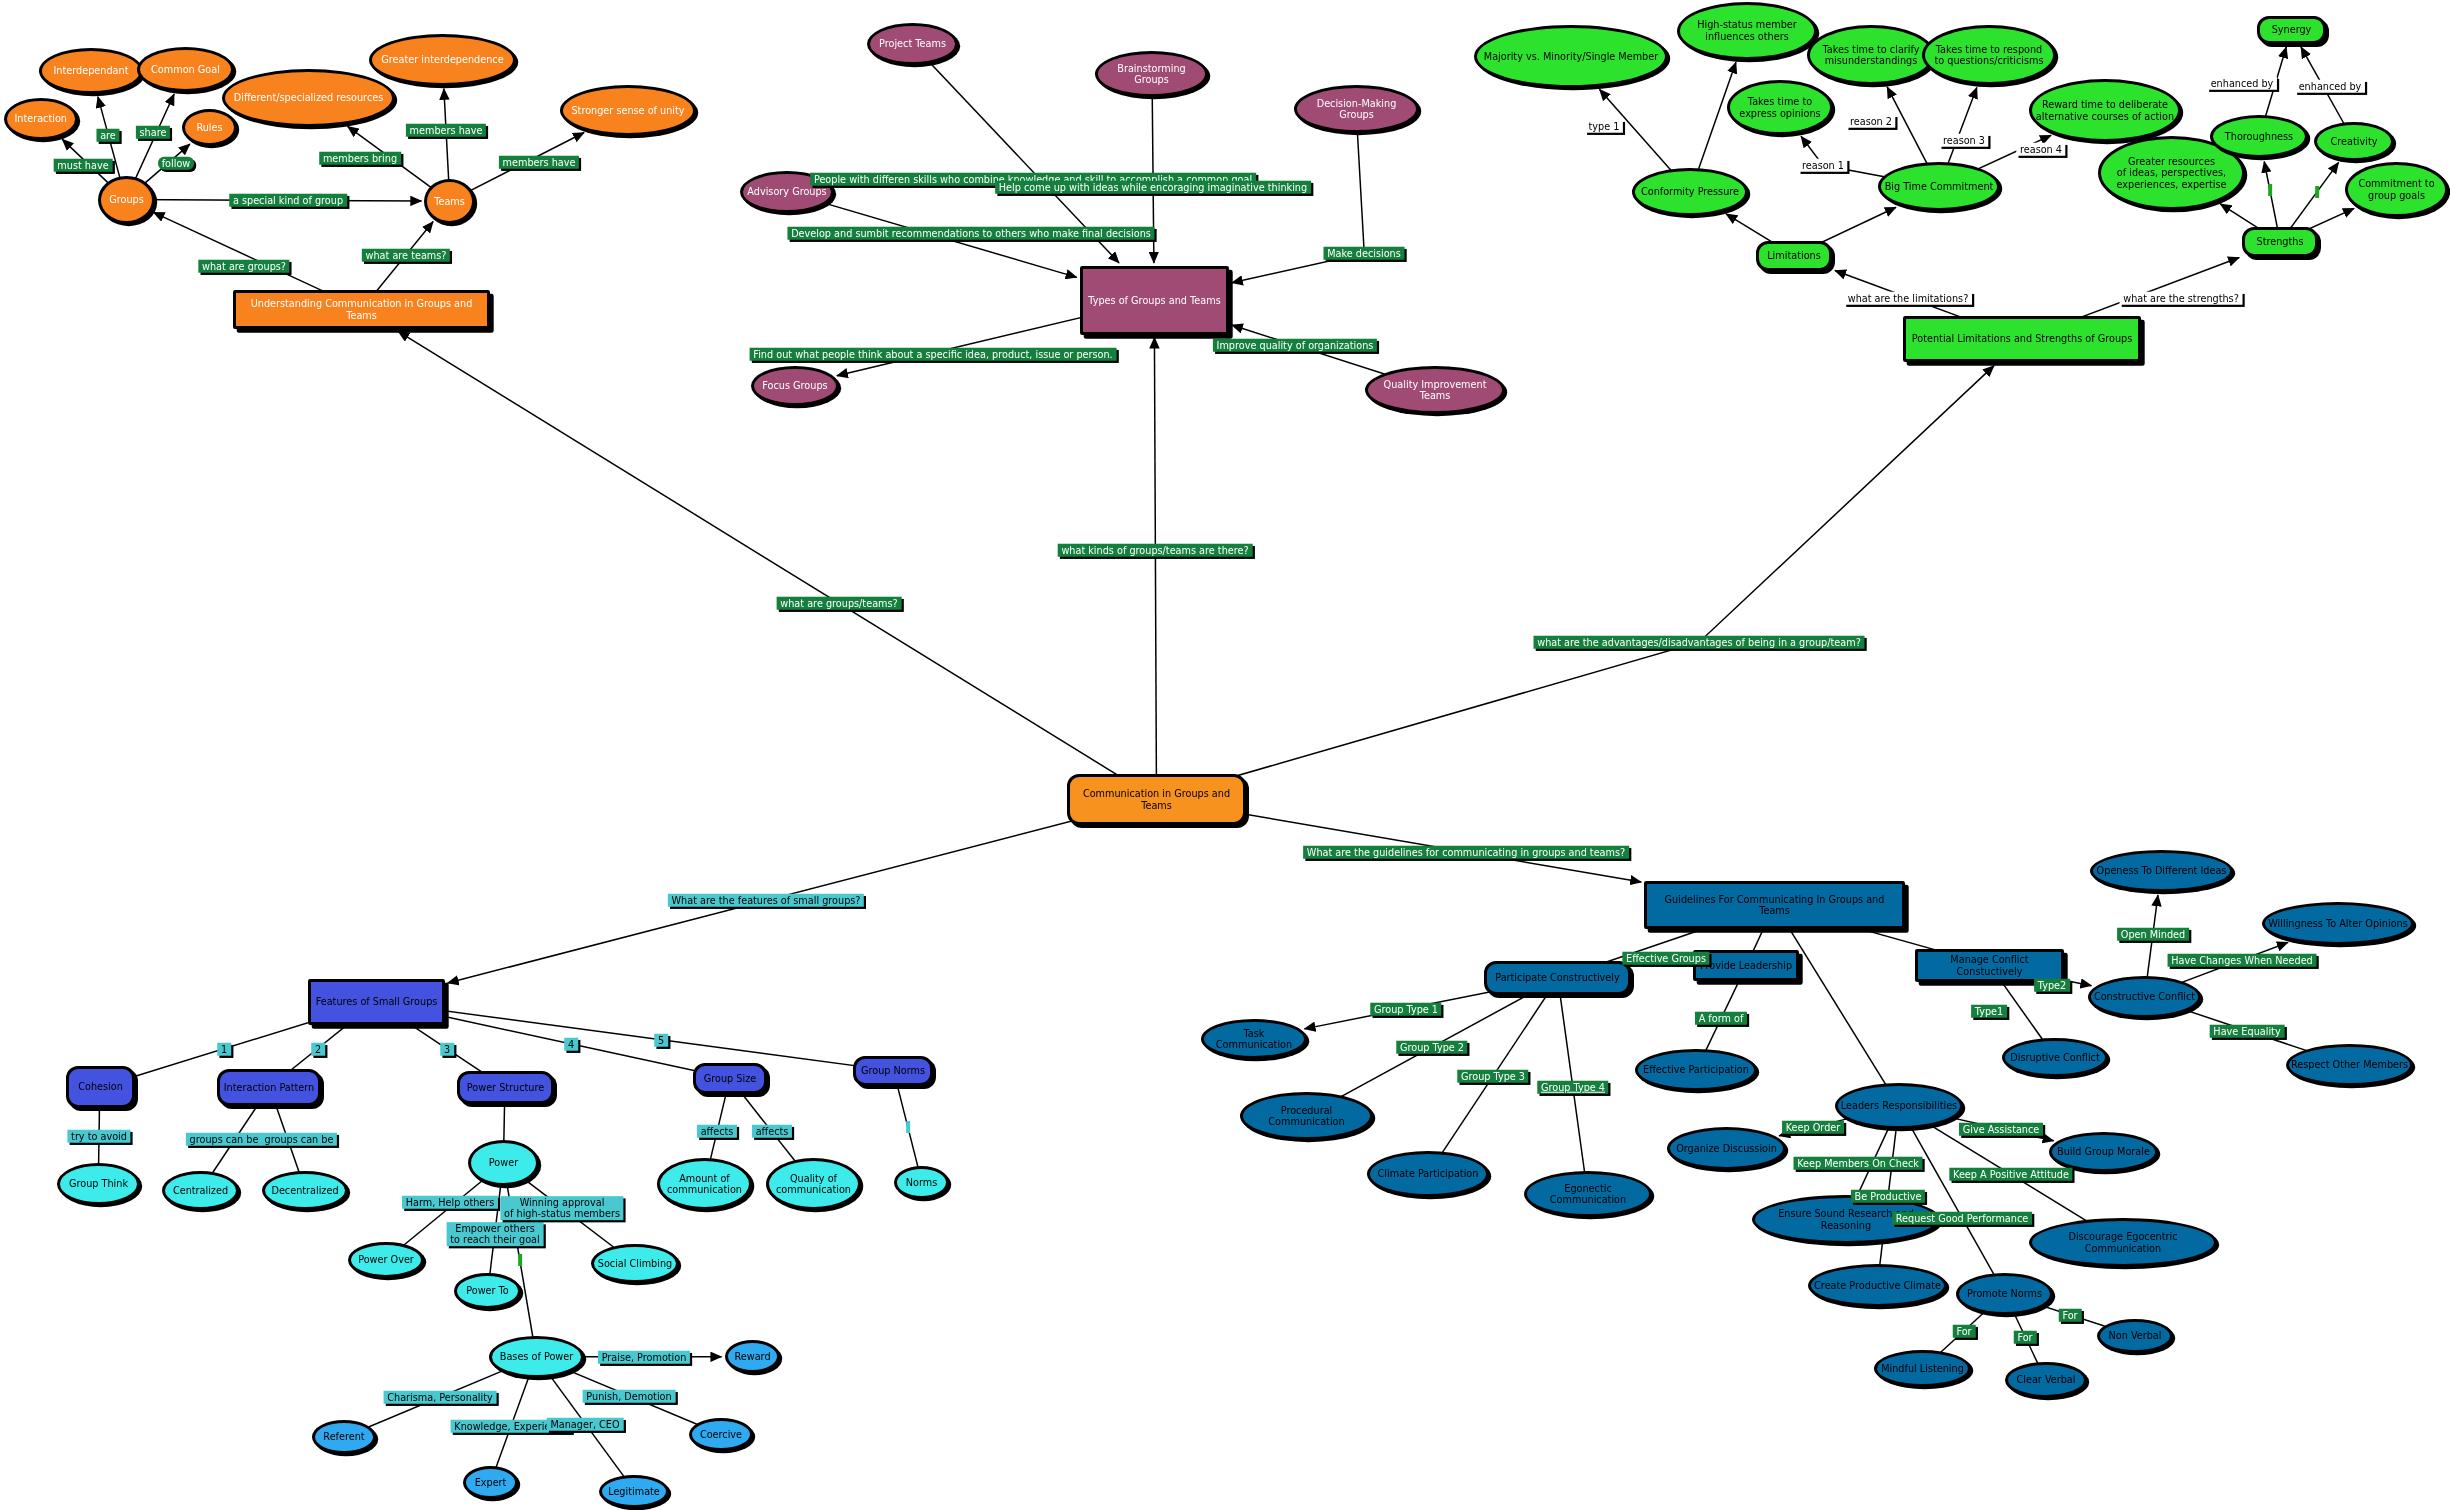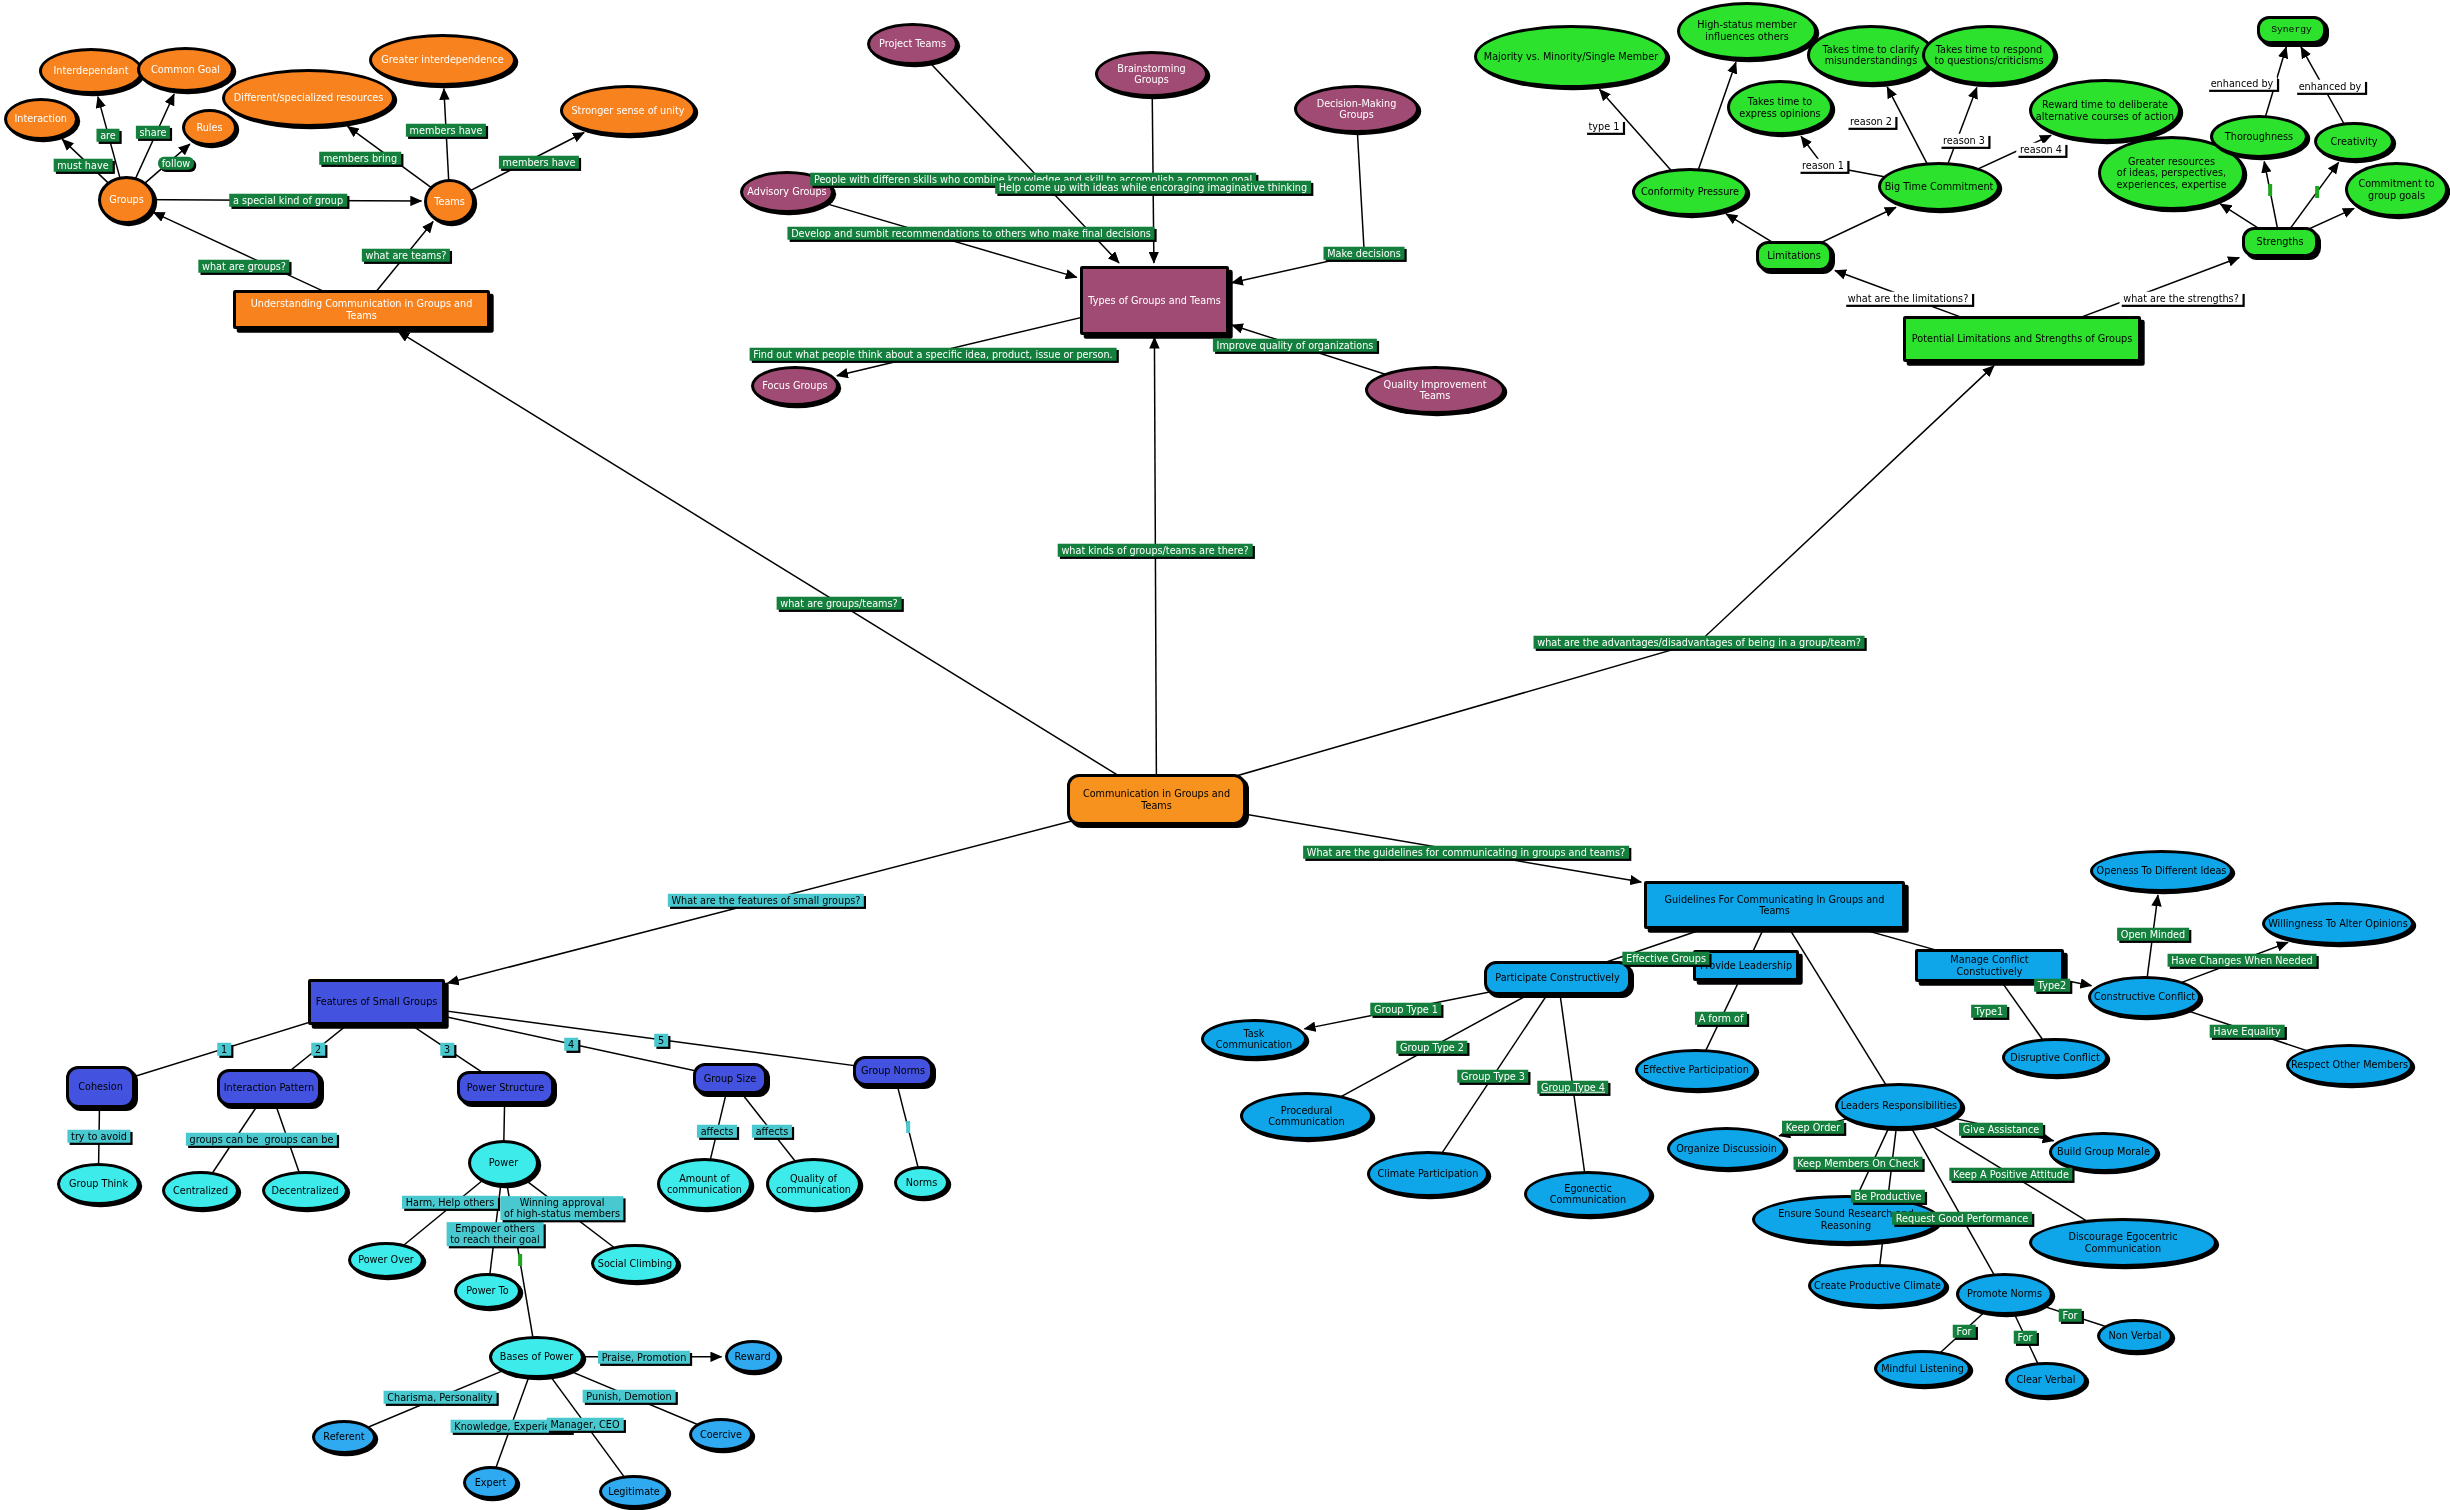--- a/index.html
+++ b/index.html
@@ -13,21 +13,21 @@
   .ellipse{border-radius:50%;border:3.7px solid #000;box-shadow:2.2px 2.2px 0 #000;}
   .rect{border-radius:2.2px;border:3px solid #000;box-shadow:3.7px 3.7px 0 #000;}
   .round{border-radius:12px;border:3px solid #000;box-shadow:3px 3px 0 #000;}
   .orange{background:#F8821E;color:#fff;}
   .orangeC{background:#F8921E;color:#000;}
   .purple{background:#A04B73;color:#fff;}
   .green{background:#2DE22D;color:#000;}
   .blue{background:#4353E0;color:#000;}
   .cyan{background:#3EEBEB;color:#000;}
   .sky{background:#2FA9F0;color:#000;}
-  .yellow{background:#0ea5e9;color:#000;}
+  .yellow{background:#0369a1;color:#000;}
   .elabel{position:absolute;font-size:9.7px;line-height:1.15;padding:0.7px 3.7px;
           box-shadow:2.2px 2.2px 0 #000;white-space:pre;text-align:center;
           transform:translate(-50%,-50%);}
   .lgreen{background:#15803d;color:#fff;}
   .lwhite{background:#fff;color:#000;}
   .lcyan{background:#49C9CF;color:#000;}
   .ltickg{background:#1FA61F;width:3.7px;height:12px;padding:0;box-shadow:none;}
   .ltickc{background:#49C9CF;width:3.7px;height:12px;padding:0;box-shadow:none;}
 </style>
 </head>
@@ -154,21 +154,21 @@
 alternative courses of action</div>
     <div class="node ellipse green" style="left: 2098px; top: 136px; width: 147px; height: 74px;">Greater resources
 of ideas, perspectives,
 experiences, expertise</div>
     <div class="node ellipse green" style="left: 1632px; top: 168px; width: 116px; height: 48px;">Conformity Pressure</div>
     <div class="node ellipse green" style="left: 1878px; top: 162px; width: 122px; height: 49px;">Big Time Commitment</div>
     <div class="node ellipse green" style="left: 2210px; top: 115px; width: 98px; height: 43px;">Thoroughness</div>
     <div class="node ellipse green" style="left: 2314px; top: 122px; width: 80px; height: 39px;">Creativity</div>
     <div class="node ellipse green" style="left: 2345px; top: 162px; width: 103px; height: 55px;">Commitment to
 group goals</div>
-    <div class="node round green" style="left: 2257px; top: 15.6px; width: 69px; height: 28px; font-family: Liberation Mono, monospace;">Synergy</div>
+    <div class="node round green" style="left: 2257px; top: 15.6px; width: 69px; height: 28px;">Synergy</div>
     <div class="node round green" style="left: 1756px; top: 241px; width: 76px; height: 30px;">Limitations</div>
     <div class="node round green" style="left: 2242px; top: 227px; width: 76px; height: 30px;">Strengths</div>
     <div class="node rect blue" style="left: 308px; top: 979px; width: 137px; height: 46px;">Features of Small Groups</div>
     <div class="node round blue" style="left: 66px; top: 1066px; width: 69px; height: 42px;">Cohesion</div>
     <div class="node round blue" style="left: 217px; top: 1069px; width: 104px; height: 37px;">Interaction Pattern</div>
     <div class="node round blue" style="left: 457px; top: 1071px; width: 97px; height: 33px;">Power Structure</div>
     <div class="node round blue" style="left: 693px; top: 1063px; width: 74px; height: 31px;">Group Size</div>
     <div class="node round blue" style="left: 853px; top: 1056px; width: 80px; height: 30px;">Group Norms</div>
     <div class="node ellipse cyan" style="left: 57px; top: 1163px; width: 83px; height: 42px;">Group Think</div>
     <div class="node ellipse cyan" style="left: 162px; top: 1171px; width: 77px; height: 39px;">Centralized</div>

